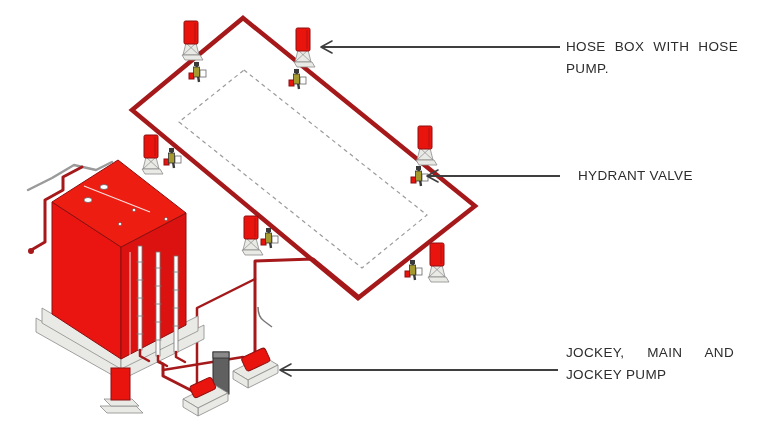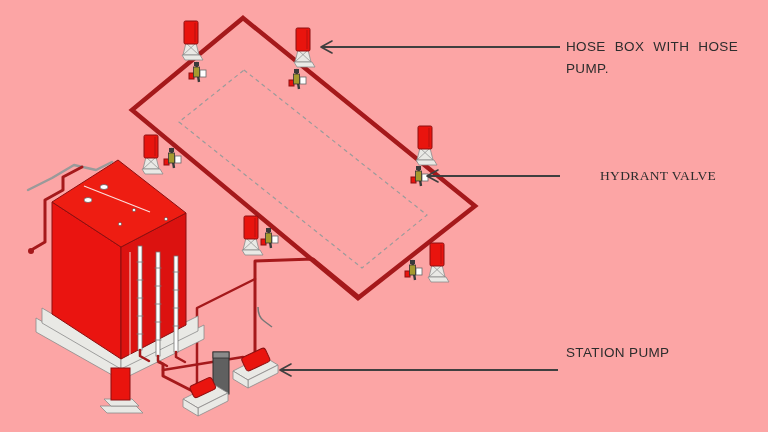--- a/index.html
+++ b/index.html
@@ -9,21 +9,21 @@
     --metal-gray:#e9e9e5;
     --metal-outline:#8a8a8a;
     --valve-olive:#a59a2f;
     --dark-part:#3a3a3a;
     --dashed-gray:#9b9b9b;
     --leader-gray:#3f3f3f;
     --text:#2d2d2d;
   }
   html,body{margin:0;padding:0;background:#888;}
   .stage{
-    position:relative;width:768px;height:432px;background:#fca5a5;
+    position:relative;width:768px;height:432px;background:#ffffff;
     overflow:hidden;font-family:"Liberation Sans",sans-serif;
   }
   svg{position:absolute;left:0;top:0;}
   .pipe{stroke:var(--pipe-red);fill:none;stroke-linecap:round;stroke-linejoin:round;}
   .pipe-main{stroke:var(--pipe-red);fill:none;stroke-width:4.5;stroke-linejoin:miter;stroke-linecap:square;}
   .dashed{stroke:var(--dashed-gray);fill:none;stroke-width:1.2;stroke-dasharray:4 3.5;}
   .red{fill:var(--equipment-red);stroke:var(--equipment-dark-red);stroke-width:1;}
   .metal{fill:var(--metal-gray);stroke:var(--metal-outline);stroke-width:.8;}
   .tank-top{fill:#ee1d12;stroke:var(--equipment-dark-red);stroke-width:1;}
   .tank-left{fill:#ea1410;stroke:var(--equipment-dark-red);stroke-width:1;}
@@ -260,21 +260,22 @@
       <line class="leader" x1="281" y1="370" x2="558" y2="370"></line>
       <path class="chev" d="M291,364 L280,370 L291,376"></path>
     </g>
   </svg>
 
   <div class="lbl w-hose" style="left:566px;top:36px;">
     <span class="ln j">HOSE BOX WITH HOSE</span>
     <span class="ln">PUMP.</span>
   </div>
 
-  <div class="lbl" style="left:600px;top:165px;font-family:Liberation Serif, serif;">
+  <div class="lbl" style="left:578px;top:165px;">
     <span class="ln">HYDRANT VALVE</span>
   </div>
 
   <div class="lbl w-pump" style="left:566px;top:342px;">
-    <span class="ln">STATION PUMP</span>
+    <span class="ln j">JOCKEY, MAIN AND</span>
+    <span class="ln">JOCKEY PUMP</span>
   </div>
 
 </div>
 
 </body></html>

